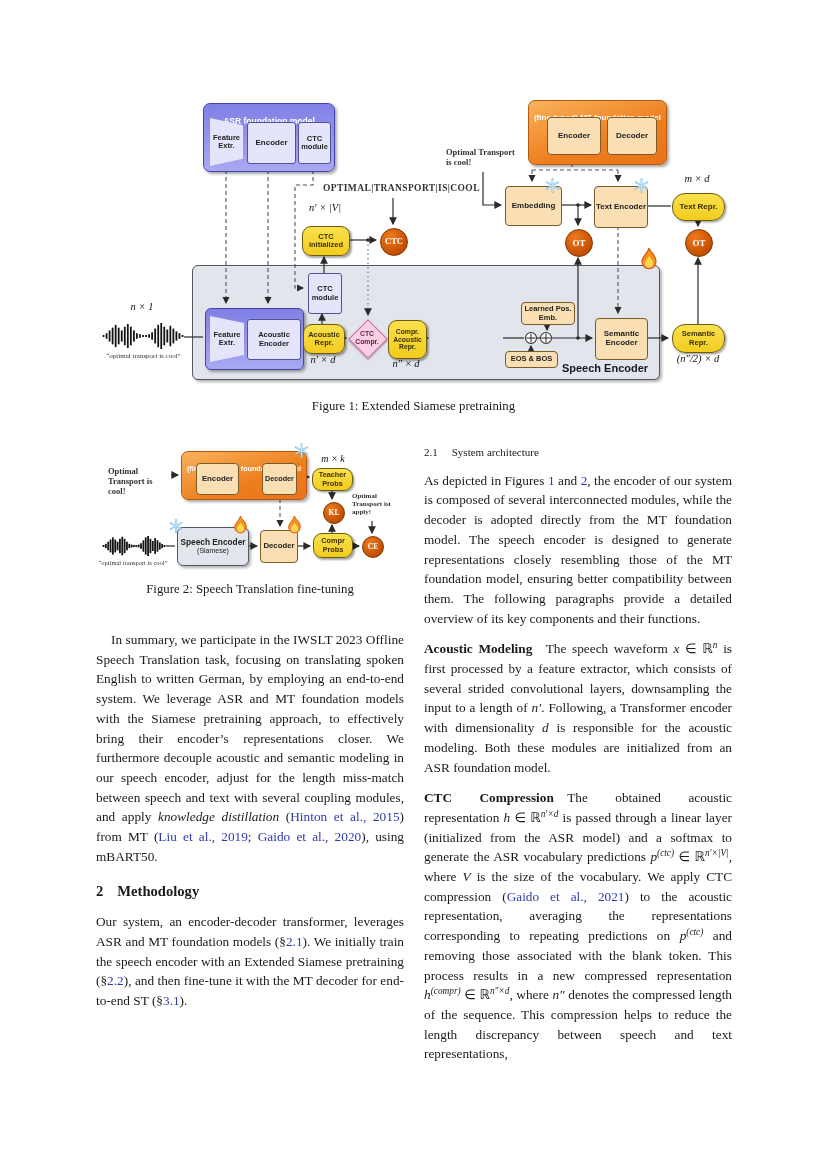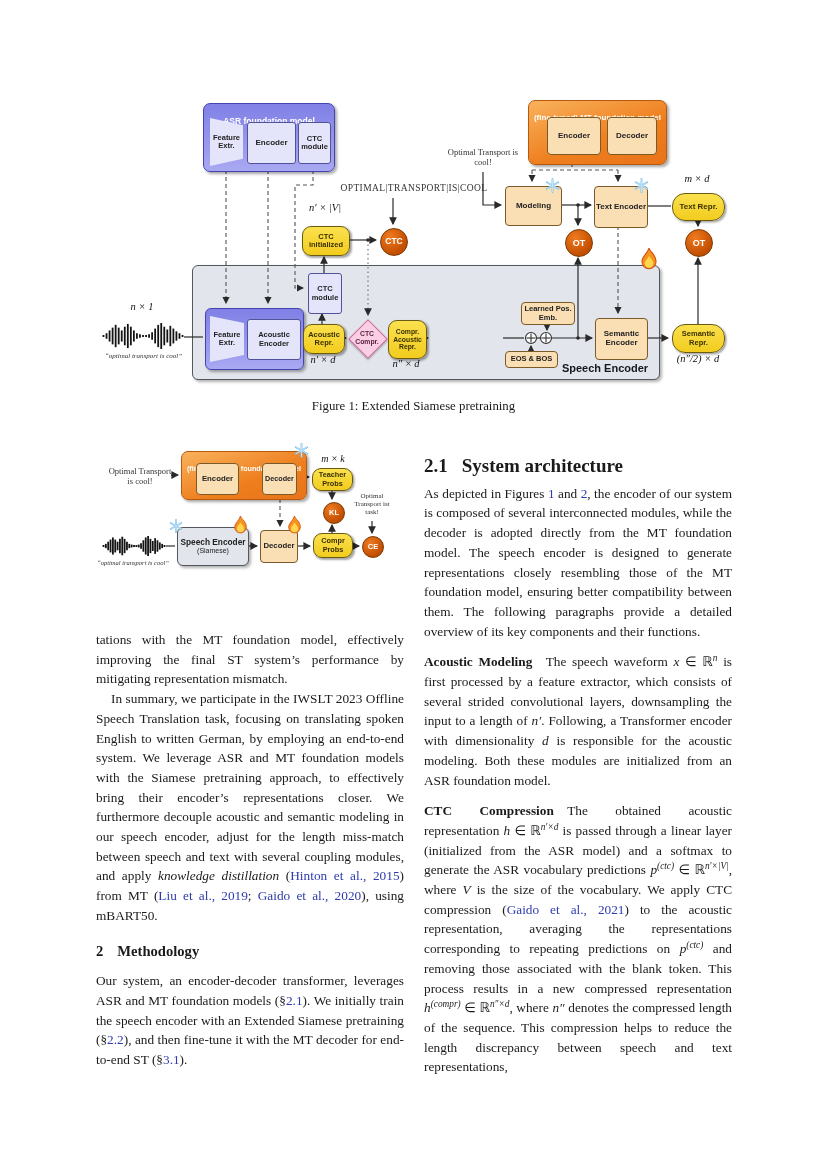--- a/index.html
+++ b/index.html
@@ -20,38 +20,38 @@
              border-radius:7px;box-shadow:2px 2px 3px rgba(0,0,0,.35);}
   .peach{background:#fadfb5;border:1px solid #7a5a28;border-radius:4px;}
   .greenbox{background:linear-gradient(180deg,#58b662,#2f8e44);border:1.5px solid #1e6b30;border-radius:6px;
             box-shadow:2px 2px 3px rgba(0,0,0,.3);}
   .lgreen{background:#cdeec9;border:1px solid #2f6e3a;border-radius:3px;}
   .lgtrap{background:#cdeec9;clip-path:polygon(0 0,100% 18%,100% 82%,0 100%);}
   .graybox{background:#e2e5eb;border:1.5px solid #53575e;border-radius:6px;box-shadow:2px 2px 3px rgba(0,0,0,.3);}
   .pill{background:linear-gradient(180deg,#fbe14e,#f2cc1e);border:1px solid #6b5b10;border-radius:9px;
         box-shadow:1.5px 1.5px 2px rgba(0,0,0,.35);color:#3a3000;}
   .ball{background:radial-gradient(circle at 35% 30%,#ef7a20,#c04d00 72%);border:1px solid #7e3900;
-        border-radius:50%;color:#fff;}
+        border-radius:50%;color:#fff;font-family:Liberation Serif, serif;}
   .diamond{position:absolute;background:#fbcfe3;border:1px solid #c8649c;transform:rotate(45deg);
            box-shadow:1px 1px 2px rgba(0,0,0,.3);}
   .dim{position:absolute;font-family:"Liberation Serif",serif;font-style:italic;font-size:10.5px;
        color:#111;text-align:center;font-weight:normal;}
   .handtext{position:absolute;font-family:"Liberation Serif",serif;font-size:8.5px;color:#333;
-            text-align:center;line-height:1.15;font-weight:normal;}
-  .wavecap{position:absolute;font-family:"Liberation Serif",serif;font-style:italic;font-size:7px;
+            text-align:left;line-height:1.15;font-weight:bold;}
+  .wavecap{position:absolute;font-family:"Liberation Serif",serif;font-size:7px;
            color:#333;text-align:center;font-weight:normal;}
   .icon{position:absolute;}
   .caption{position:absolute;text-align:center;font-size:12.8px;}
   
   .col{position:absolute;width:308px;text-align:justify;font-size:13.3px;line-height:19.7px;}
   .col p{margin:0;}
   .indent{text-indent:15px;}
   .parspace{margin-top:11px !important;}
   .h2{font-size:14.6px;font-weight:bold;margin:16px 0 10px 0;}
-  .h3{font-size:19px;font-weight:bold;margin:13px 0 8px 0;}
+  .h3{font-size:11px;font-weight:normal;margin:0 0 8px 0;}
   .hnum{margin-right:14px;}
   .seg-cite{color:#2f3bad;}
   .seg-i{font-style:italic;}
   .seg-b{font-weight:bold;}
   .seg-math{font-style:italic;}
   .seg-sup{font-style:italic;font-size:0.7em;vertical-align:super;line-height:0;}
 </style>
 </head>
 <body>
 
@@ -133,21 +133,21 @@
     <div class="node ball" style="left:280px;top:138px;width:26px;height:26px;font-size:8.5px;">CTC</div>
 
     <div class="node orangebox" style="left:428px;top:10px;width:137px;height:63px;">
       <span class="boxhead" style="font-size:8px;">(fine-tuned) MT foundation model</span>
       <div class="node peach" style="left:18px;top:16px;width:52px;height:36px;font-size:8px;">Encoder</div>
       <div class="node peach" style="left:78px;top:16px;width:48px;height:36px;font-size:8px;">Decoder</div>
     </div>
 
     <div class="handtext" style="left:346px;top:58px;width:74px;">Optimal Transport is cool!</div>
 
-    <div class="node peach" style="left:405px;top:96px;width:55px;height:38px;font-size:8px;">Modeling</div>
+    <div class="node peach" style="left:405px;top:96px;width:55px;height:38px;font-size:8px;">Embedding</div>
     <div class="node peach" style="left:494px;top:96px;width:52px;height:40px;font-size:8px;">Text Encoder</div>
     <div class="dim" style="left:575px;top:83px;width:44px;">m × d</div>
     <div class="node pill" style="left:572px;top:103px;width:51px;height:26px;font-size:8px;border-radius:13px;">Text Repr.</div>
     <div class="node ball" style="left:465px;top:139px;width:26px;height:26px;font-size:9px;">OT</div>
     <div class="node ball" style="left:585px;top:139px;width:26px;height:26px;font-size:9px;">OT</div>
 
     <div class="icon" style="left:445px;top:88px;width:15px;height:15px;">
       <svg viewBox="0 0 16 16" width="15" height="15">
           <g stroke="#79bfe9" stroke-width="2" stroke-linecap="round">
             <line x1="8" y1="1" x2="8" y2="15"></line>
@@ -280,21 +280,21 @@
             <line x1="8" y1="1" x2="8" y2="15"></line>
             <line x1="1.9" y1="4.5" x2="14.1" y2="11.5"></line>
             <line x1="1.9" y1="11.5" x2="14.1" y2="4.5"></line>
           </g>
         </svg>
     </div>
 
     <div class="dim" style="left:219px;top:13px;width:36px;font-size:10px;">m × k</div>
     <div class="node pill" style="left:216px;top:28px;width:39px;height:21px;font-size:7.3px;">Teacher Probs</div>
     <div class="node ball" style="left:227px;top:62px;width:20px;height:20px;font-size:7.5px;">KL</div>
-    <div class="handtext" style="left:256px;top:52px;width:40px;font-size:7px;">Optimal Transport ist task!</div>
+    <div class="handtext" style="left:256px;top:52px;width:40px;font-size:7px;">Optimal Transport ist apply!</div>
 
     <div class="node graybox" style="left:81px;top:87px;width:70px;height:37px;">
       <span style="font-size:8.3px;">Speech Encoder</span>
       <span style="font-size:7px;font-weight:normal;">(Siamese)</span>
     </div>
     <div class="icon" style="left:73px;top:79px;width:14px;height:14px;">
       <svg viewBox="0 0 16 16" width="14" height="14">
           <g stroke="#79bfe9" stroke-width="2" stroke-linecap="round">
             <line x1="8" y1="1" x2="8" y2="15"></line>
             <line x1="1.9" y1="4.5" x2="14.1" y2="11.5"></line>
@@ -350,23 +350,23 @@
           <line x1="50.76923076923077" x2="50.76923076923077" y1="6" y2="16" stroke="#141414" stroke-width="1.8"></line>
           <line x1="53.11538461538461" x2="53.11538461538461" y1="3.1428571428571432" y2="18.857142857142858" stroke="#141414" stroke-width="1.8"></line>
           <line x1="55.46153846153846" x2="55.46153846153846" y1="5.2857142857142865" y2="16.714285714285715" stroke="#141414" stroke-width="1.8"></line>
           <line x1="57.80769230769231" x2="57.80769230769231" y1="7.428571428571429" y2="14.571428571428571" stroke="#141414" stroke-width="1.8"></line>
           <line x1="60.15384615384615" x2="60.15384615384615" y1="8.857142857142858" y2="13.142857142857142" stroke="#141414" stroke-width="1.8"></line>
           <line x1="62.5" x2="62.5" y1="10" y2="12" stroke="#141414" stroke-width="1.8"></line>
         </svg></div>
     <div class="wavecap" style="left:-4px;top:119px;width:82px;font-size:6.5px;">“optimal transport is cool”</div>
   </div>
 
+  <div class="caption" style="left:96px;top:582px;width:308px;">Figure 2: Speech Translation fine-tuning</div>
 
   <div class="col" style="left:96px;top:630px;">
-    <p><span>tations with the MT foundation model, effectively improving the final ST system’s performance by mitigating representation mismatch.</span></p>
     <p class="indent"><span>In summary, we participate in the IWSLT 2023 Offline Speech Translation task, focusing on translating spoken English to written German, by employing an end-to-end system. We leverage ASR and MT foundation models with the Siamese pretraining approach, to effectively bring their encoder’s representations closer. We furthermore decouple acoustic and semantic modeling in our speech encoder, adjust for the length miss-match between speech and text with several coupling modules, and apply </span><span class="seg-i">knowledge distillation</span><span> (</span><span class="seg-cite">Hinton et al., 2015</span><span>) from MT (</span><span class="seg-cite">Liu et al., 2019</span><span>; </span><span class="seg-cite">Gaido et al., 2020</span><span>), using mBART50.</span></p>
     <div class="h2">
       <span class="hnum">2</span><span>Methodology</span>
     </div>
     <p><span>Our system, an encoder-decoder transformer, leverages ASR and MT foundation models (§</span><span class="seg-cite">2.1</span><span>). We initially train the speech encoder with an Extended Siamese pretraining (§</span><span class="seg-cite">2.2</span><span>), and then fine-tune it with the MT decoder for end-to-end ST (§</span><span class="seg-cite">3.1</span><span>).</span></p>
   </div>
 
   <div class="col" style="left:424px;top:443px;">
     <div class="h3">
       <span class="hnum">2.1</span><span>System architecture</span>

